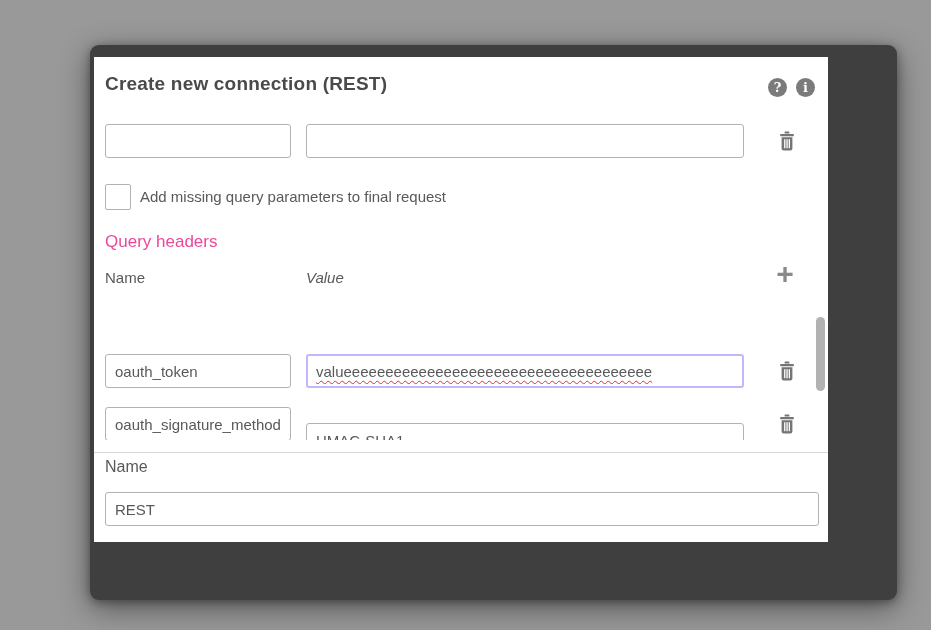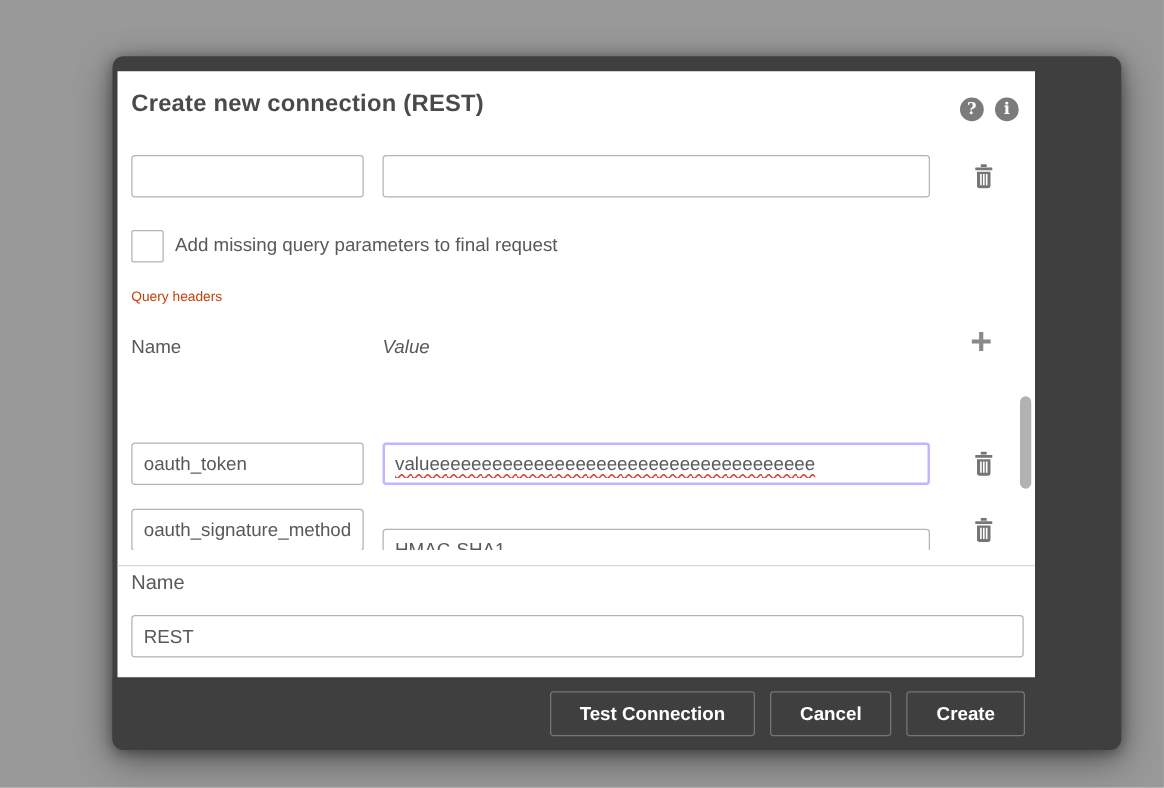--- a/index.html
+++ b/index.html
@@ -61,21 +61,21 @@
 
   .checkbox {
     position: absolute; left: 11px; top: 127px; width: 26px; height: 26px;
     border: 1px solid #b3b3b3; border-radius: 2px; background: #fff; cursor: pointer;
   }
   .checkbox-label {
     position: absolute; left: 46px; top: 131px;
     font-size: 15px; color: #595959;
   }
 
-  .section-label { position: absolute; left: 11px; font-size: 11px; color: #c2410c; }
+  .section-label { position: absolute; left: 11px; font-size: 17px; color: #ec4899; }
   .col-header { position: absolute; top: 212px; font-size: 15px; color: #595959; }
 
   .plus-btn {
     position: absolute; left: 677px; top: 203px; width: 28px; height: 28px;
     background: none; border: none; cursor: pointer;
     color: #8a8a8a; font-size: 30px; font-weight: 700; line-height: 26px;
     font-family: "Liberation Sans", sans-serif;
   }
 
   .rows-clip { position: absolute; left: 0; top: 244px; width: 734px; height: 139px; overflow: hidden; }
@@ -203,20 +203,15 @@
 
       <div class="scroll-thumb"></div>
 
       <div class="divider"></div>
 
       <div class="name-label">Name</div>
       <input class="txt-input rest-input" value="REST" style="">
 
     </div>
 
-    <div class="footer">
-      <button class="footer-btn">Test Connection</button>
-      <button class="footer-btn">Cancel</button>
-      <button class="footer-btn">Create</button>
-    </div>
 
   </div>
 </div>
 
 </body></html>

